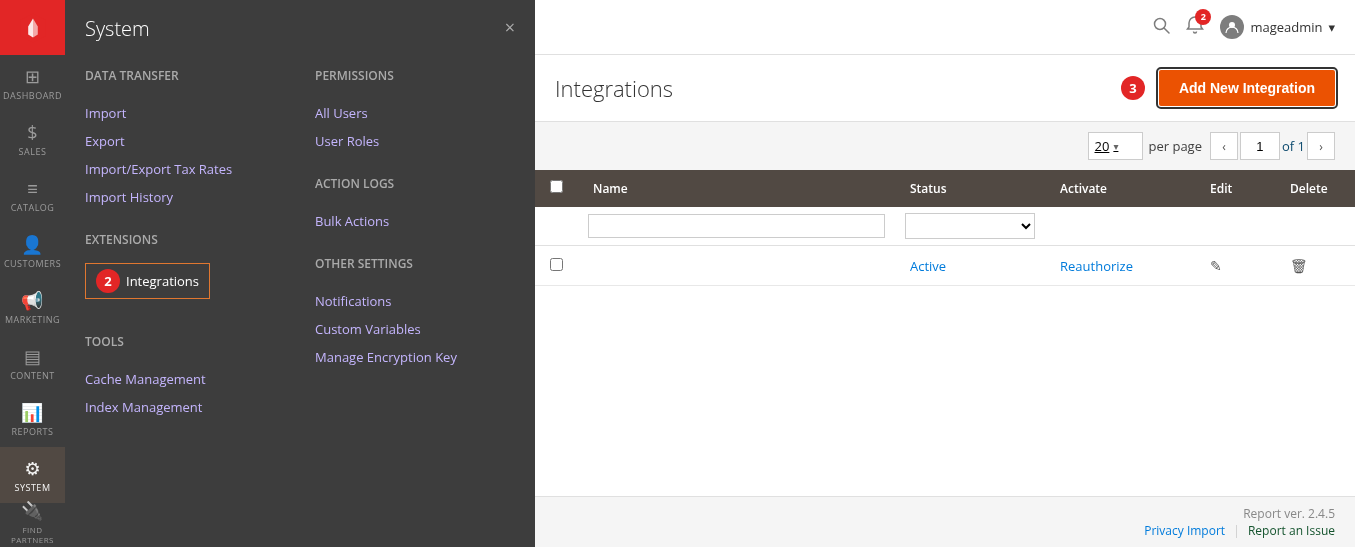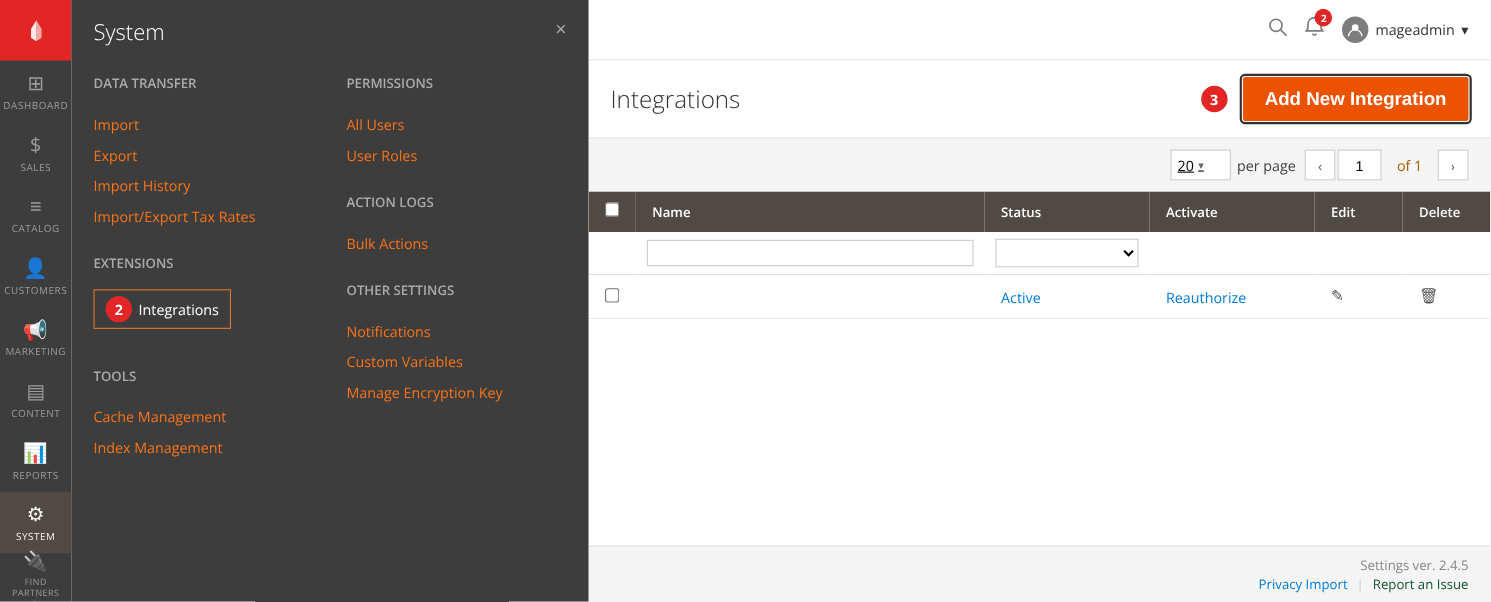--- a/index.html
+++ b/index.html
@@ -78,21 +78,21 @@
     .menu-section-title {
       color: #aaa;
       font-size: 12px;
       font-weight: 600;
       text-transform: uppercase;
       margin-bottom: 10px;
       padding-bottom: 5px;
     }
     .menu-item {
       display: block;
-      color: #f97316;
+      color: #c4b5fd;
       padding: 5px 0;
       font-size: 13px;
       cursor: pointer;
       text-decoration: none;
     }
     .menu-item.highlighted {
       border: 1px solid #e07730;
       padding: 5px 10px;
       color: #fff;
       display: inline-block;
@@ -178,21 +178,21 @@
     .page-title {
       font-size: 22px;
       font-weight: 300;
       color: #333;
     }
     .add-btn {
       background: #eb5202;
       color: #fff;
       border: none;
       padding: 10px 20px;
-      font-size: 17px;
+      font-size: 14px;
       font-weight: 600;
       cursor: pointer;
       border-radius: 2px;
       outline: 2px solid #333;
       outline-offset: 1px;
     }
 
     
     .step-badge {
       display: inline-flex;
@@ -254,21 +254,21 @@
       font-size: 12px;
       color: #555;
     }
     .page-input {
       border: 1px solid #ccc;
       width: 40px;
       height: 28px;
       text-align: center;
       font-size: 13px;
     }
-    .page-of { color: #a16207; font-size: 13px; margin: 0 12px; }
+    .page-of { color: #0c4a6e; font-size: 13px; margin: 0 0; }
 
     
     .table-container {
       flex: 1;
       overflow: auto;
       background: #fff;
     }
     table {
       width: 100%;
       border-collapse: collapse;
@@ -385,22 +385,22 @@
 <div class="system-menu">
   <div class="system-menu-title">System</div>
   <div class="menu-close">×</div>
   <div class="menu-grid">
 
     <div>
       <div class="menu-section">
         <div class="menu-section-title">Data Transfer</div>
         <a class="menu-item">Import</a>
         <a class="menu-item">Export</a>
+        <a class="menu-item">Import/Export Tax Rates</a>
         <a class="menu-item">Import History</a>
-        <a class="menu-item">Import/Export Tax Rates</a>
       </div>
       <div class="menu-section">
         <div class="menu-section-title">Extensions</div>
         <a class="menu-item highlighted">
           <span class="step-badge">2</span>Integrations
         </a>
       </div>
       <div class="menu-section">
         <div class="menu-section-title">Tools</div>
         <a class="menu-item">Cache Management</a>
@@ -529,20 +529,20 @@
           </td>
           <td>
             <span class="icon-btn">🗑</span>
           </td>
         </tr>
       </tbody>
     </table>
   </div>
 
   <div class="page-footer">
-    <div>Settings ver. 2.4.5</div>
+    <div>Report ver. 2.4.5</div>
     <div class="footer-links">
       <a>Privacy Import</a>
       <span>|</span>
       <a style="color:#14532d;">Report an Issue</a>
     </div>
   </div>
 </div>
 
 </body></html>

